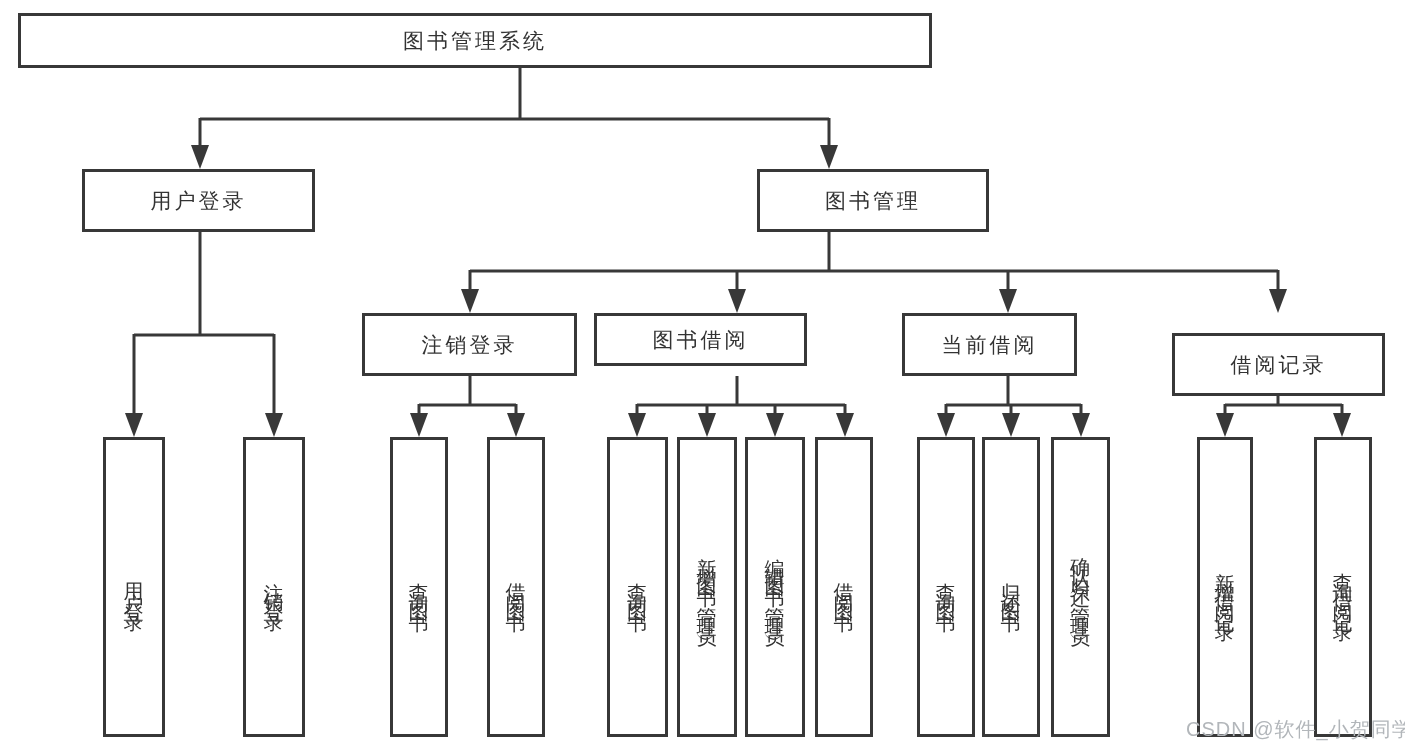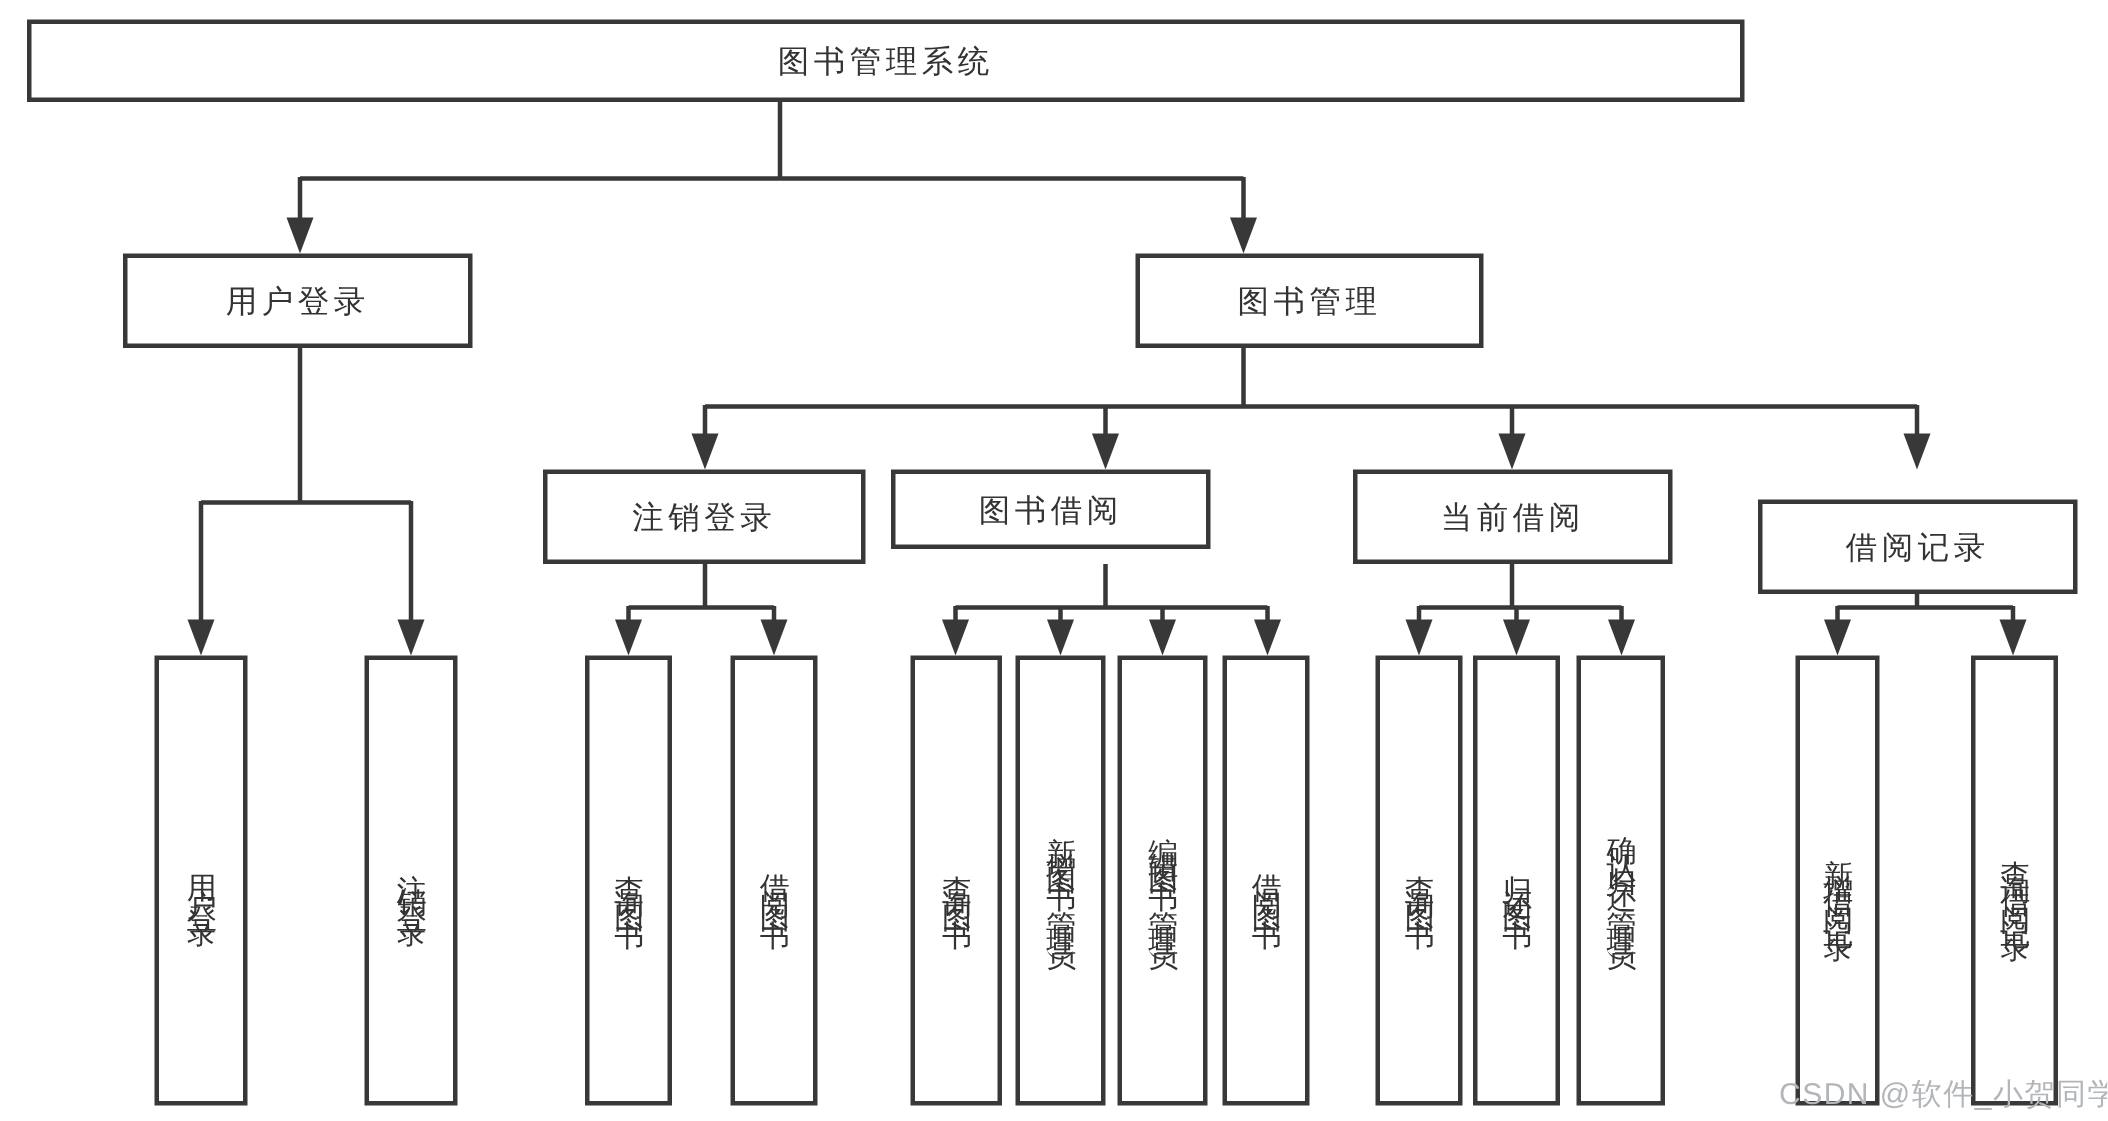--- a/index.html
+++ b/index.html
@@ -74,38 +74,38 @@
       <polygon points="766,413 784,413 775,437"></polygon>
       <polygon points="836,413 854,413 845,437"></polygon>
       <polygon points="937,413 955,413 946,437"></polygon>
       <polygon points="1002,413 1020,413 1011,437"></polygon>
       <polygon points="1072,413 1090,413 1081,437"></polygon>
       <polygon points="1216,413 1234,413 1225,437"></polygon>
       <polygon points="1333,413 1351,413 1342,437"></polygon>
     </g>
   </svg>
 
-  <div class="box h" style="left:18px;top:13px;width:1145px;height:55px;">
+  <div class="box h" style="left:18px;top:13px;width:914px;height:55px;">
     <span>图书管理系统</span>
   </div>
 
   <div class="box h" style="left:82px;top:169px;width:233px;height:63px;">
     <span>用户登录</span>
   </div>
   <div class="box h" style="left:713px;top:169px;width:232px;height:63px;margin-left:44px;">
     <span>图书管理</span>
   </div>
 
   <div class="box h" style="left:362px;top:313px;width:215px;height:63px;">
     <span>注销登录</span>
   </div>
   <div class="box h" style="left:594px;top:313px;width:213px;height:53px;">
     <span>图书借阅</span>
   </div>
-  <div class="box h" style="left:902px;top:313px;width:213px;height:63px;">
+  <div class="box h" style="left:902px;top:313px;width:175px;height:63px;">
     <span>当前借阅</span>
   </div>
   <div class="box h" style="left:1172px;top:313px;width:213px;height:63px;margin-top:20px;">
     <span>借阅记录</span>
   </div>
 
   <div class="box v" style="left:103px;top:437px;width:62px;height:300px;">
     <span>用户登录</span>
   </div>
   <div class="box v" style="left:243px;top:437px;width:62px;height:300px;">

